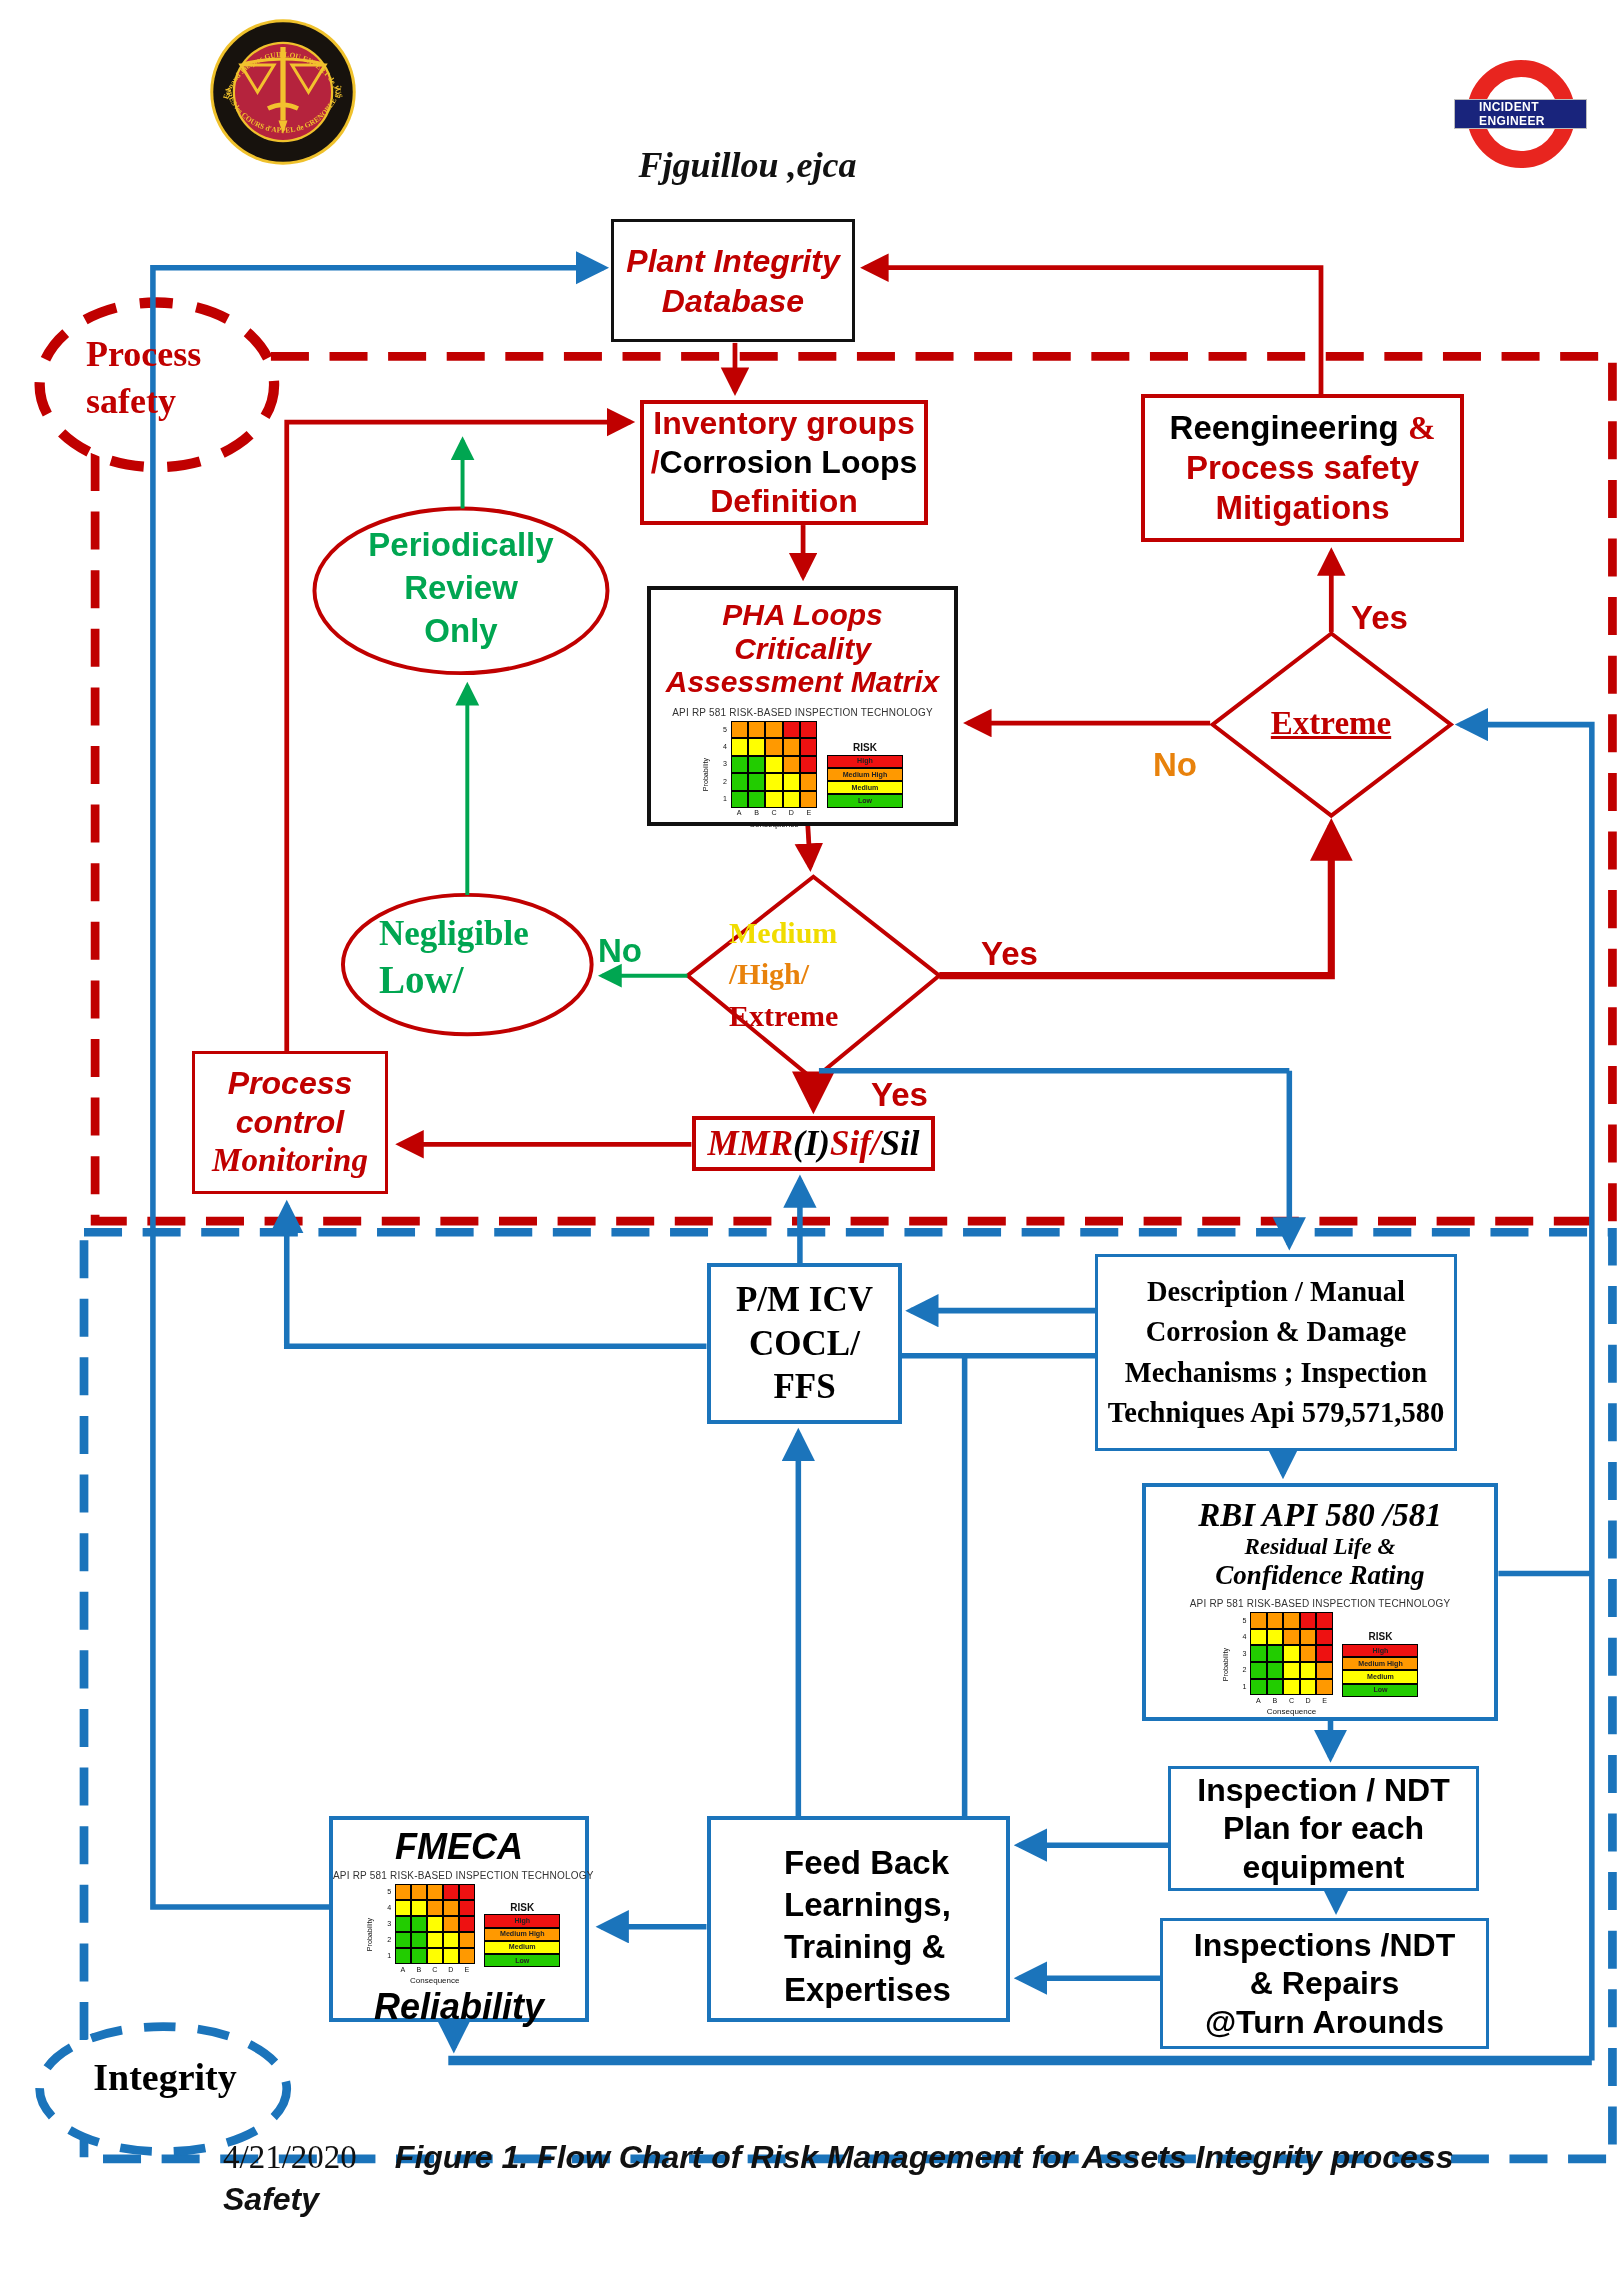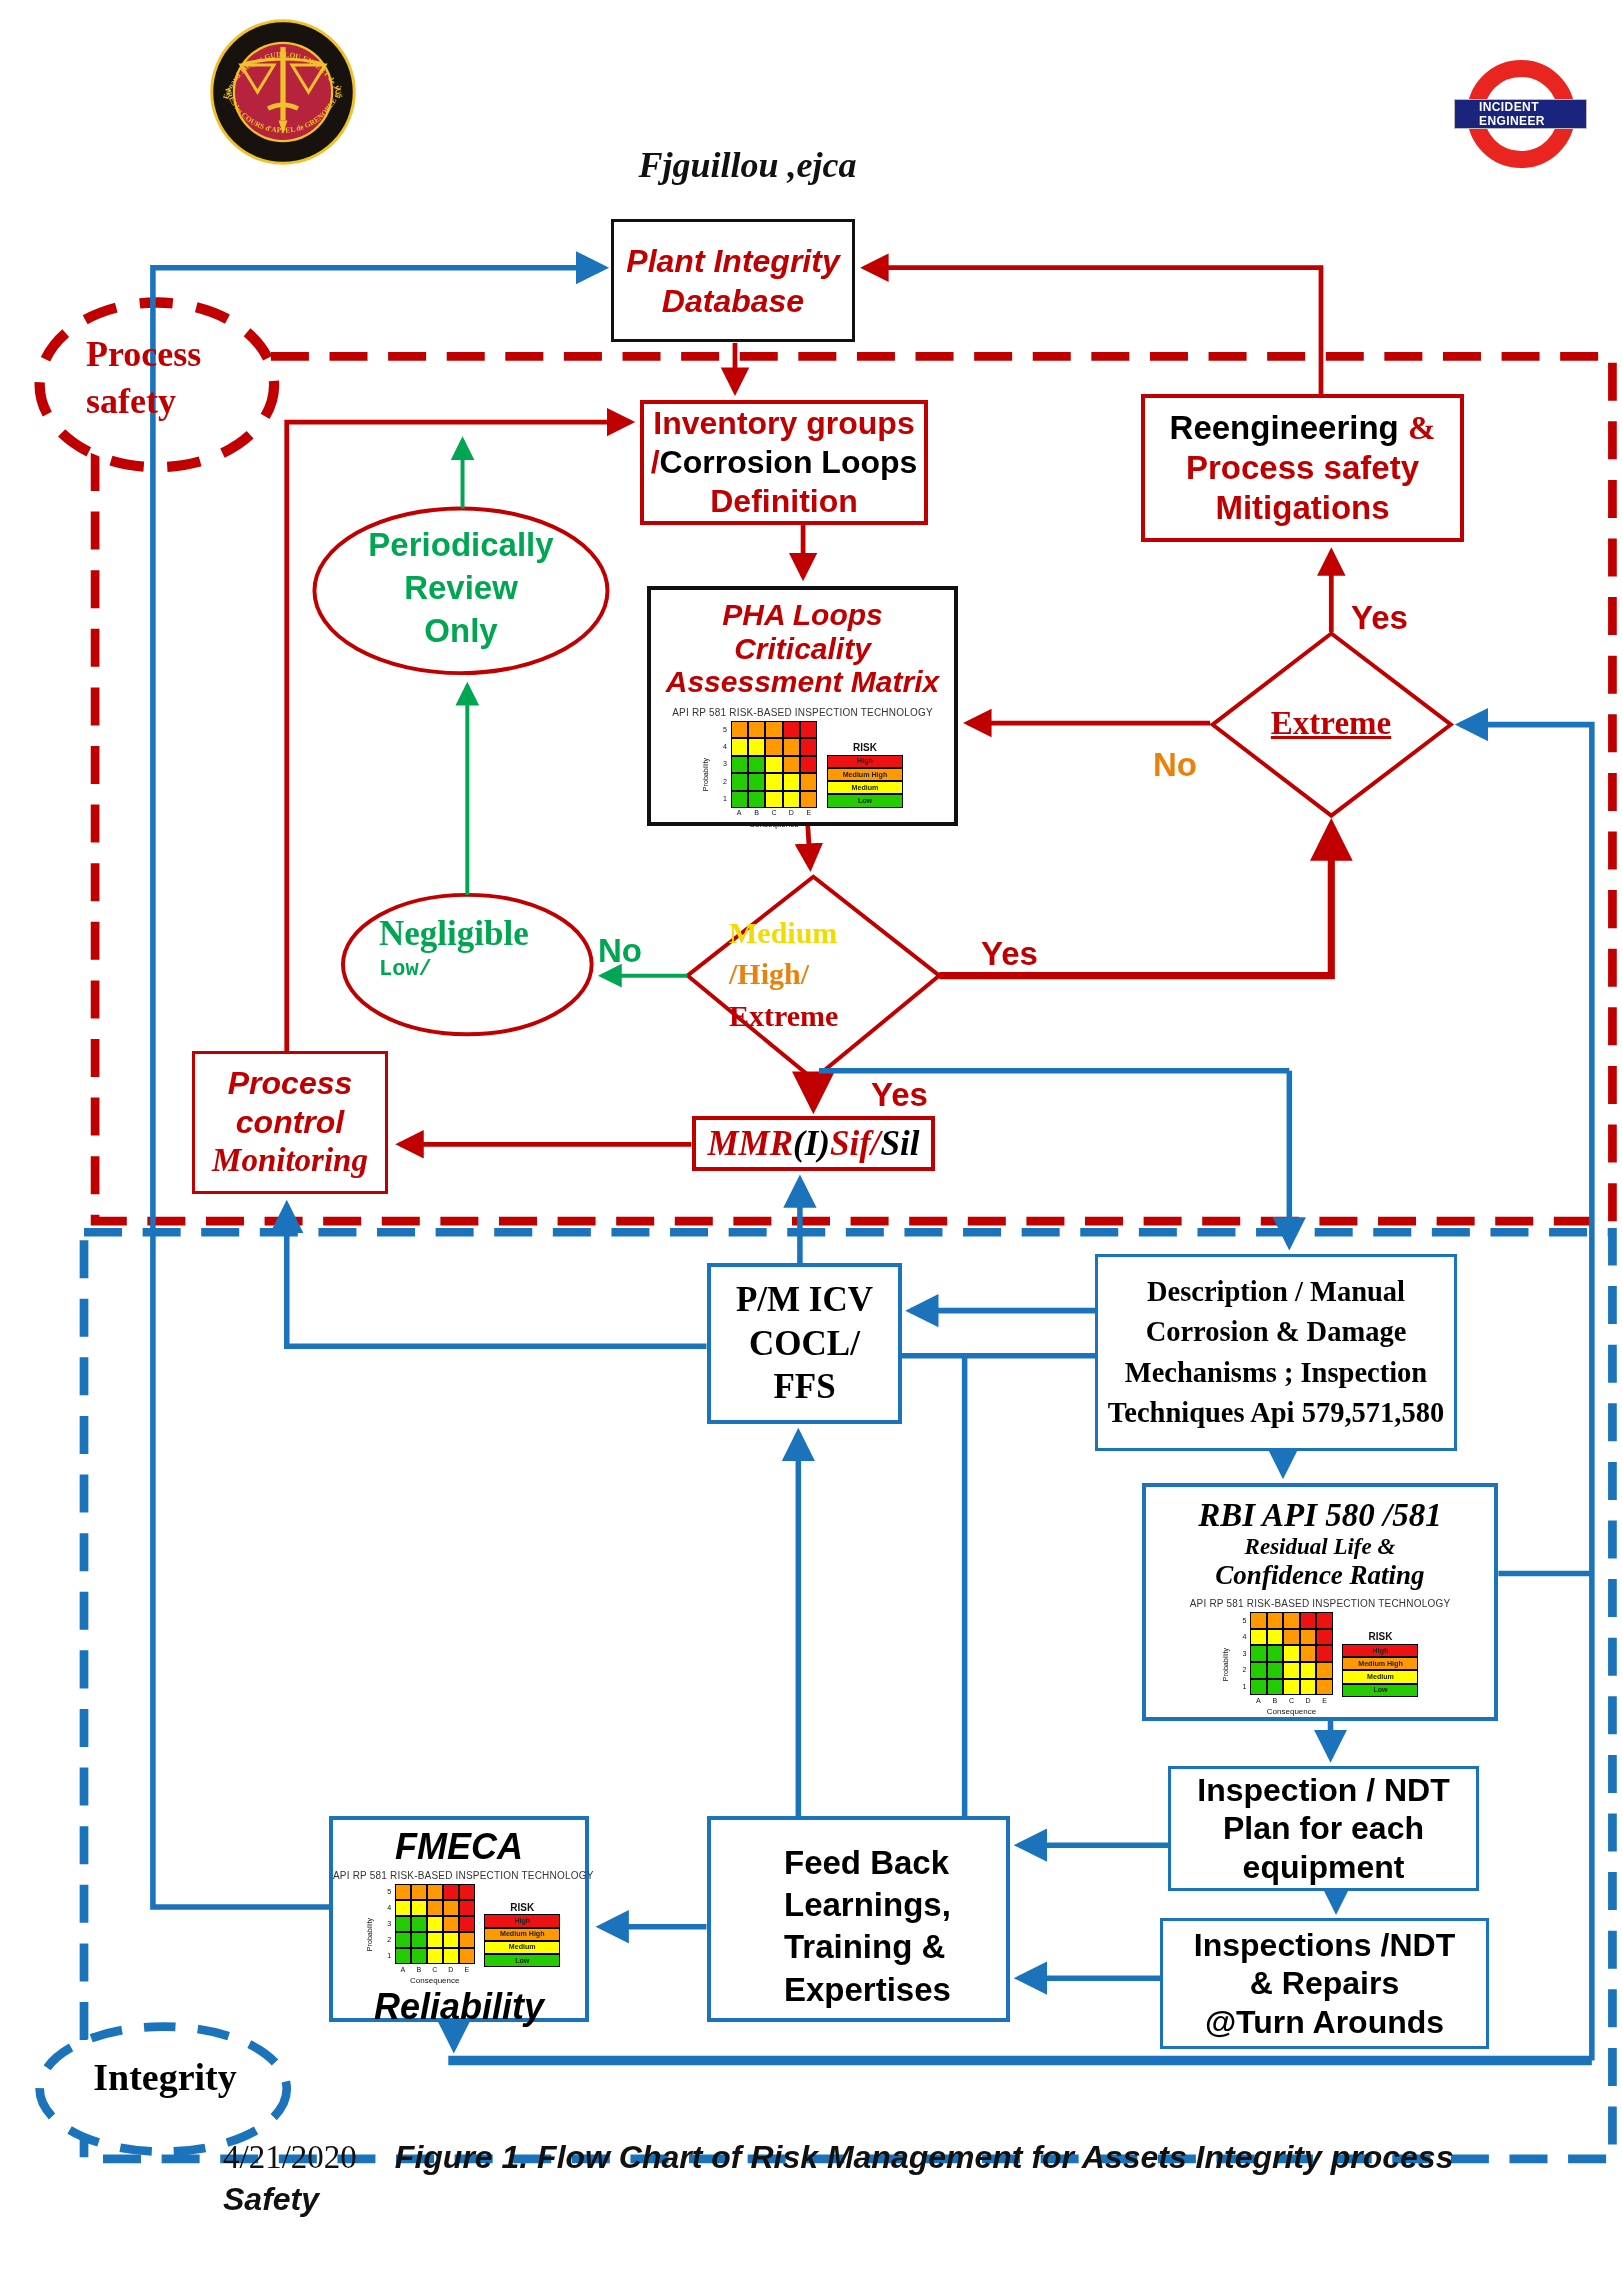--- a/index.html
+++ b/index.html
@@ -404,21 +404,21 @@
   </div>
 
   <div class="txt sans b t-green" style="left:342px;top:524px;width:238px;text-align:center;font-size:33px;line-height:1.3;">
     <div>Periodically</div>
     <div>Review</div>
     <div>Only</div>
   </div>
 
   <div class="txt serif b t-green" style="left:379px;top:912px;width:206px;text-align:left;line-height:1.25;">
     <div style="font-size:35px;">Negligible</div>
-    <div style="font-size:22px;font-family:Liberation Mono, monospace;">Low/</div>
+    <div style="font-size:39px;">Low/</div>
   </div>
 
   <div class="txt serif b t-red u" style="left:1236px;top:705px;width:190px;text-align:center;font-size:33px;">Extreme</div>
 
   <div class="txt serif b" style="left:729px;top:912px;width:182px;text-align:left;font-size:30px;line-height:1.38;">
     <div class="t-yellow">Medium</div>
     <div class="t-orange">/High/</div>
     <div class="t-red">Extreme</div>
   </div>
 

